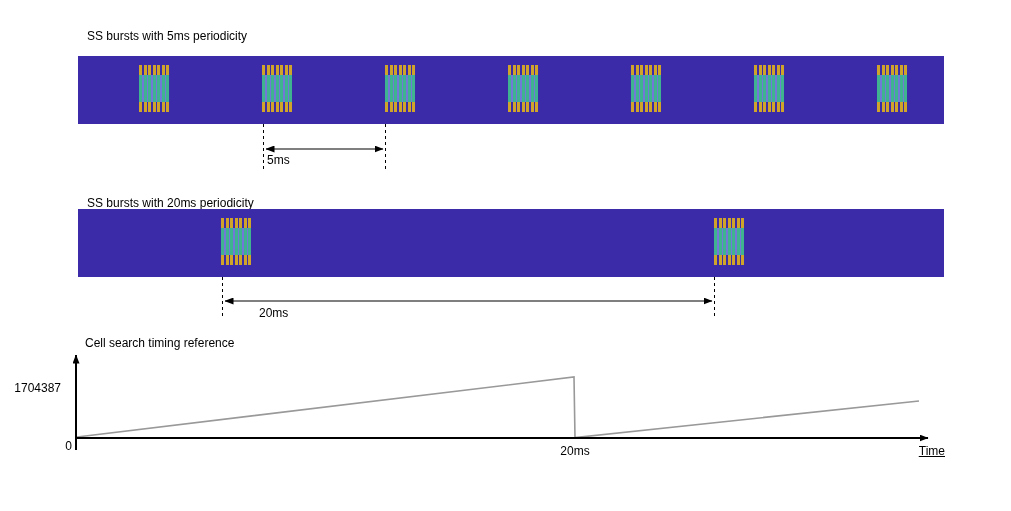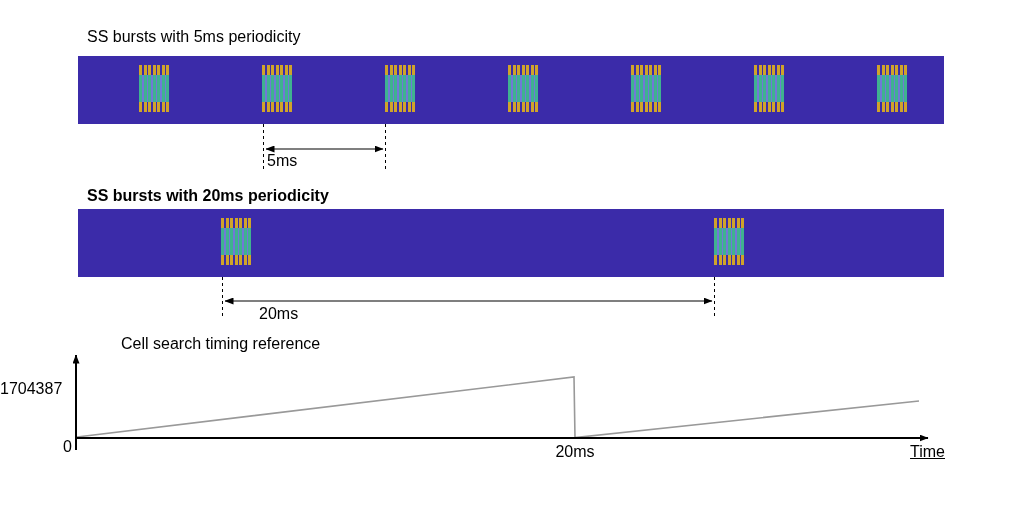--- a/index.html
+++ b/index.html
@@ -3,21 +3,21 @@
 <meta charset="utf-8">
 <style>
   html,body { margin:0; padding:0; background:#ffffff; }
   .canvas {
     position:relative; width:1011px; height:511px; overflow:hidden;
     background:#ffffff;
     font-family:"Liberation Sans", sans-serif;
     color:#000;
   }
   .label {
-    position:absolute; font-size:16px; line-height:15px; white-space:nowrap;
+    position:absolute; font-size:12px; line-height:15px; white-space:nowrap;
   }
   .band {
     position:absolute; height:68px; width:866px; left:78px;
     background:var(--band-bg,#3B2BA9);
   }
   .burst {
     position:absolute; top:9px; height:47px; width:30px;
     display:flex; justify-content:space-between;
   }
   .burst::before {
@@ -296,21 +296,21 @@
         </div>
         <div class="ssb">
           <span class="seg gold-top"></span>
           <span class="seg mid"></span>
           <span class="seg gold-bot"></span>
         </div>
       </div>
     </div>
   <div class="label" style="left:267px; top:153px;">5ms</div>
 
-  <div class="label" style="left:87px; top:188px;font-weight:bold;">SS bursts with 20ms periodicity</div>
+  <div class="label" style="left:87px; top:196px;">SS bursts with 20ms periodicity</div>
   <div class="band" style="top:209px;">
       <div class="burst" style="left: 143px;">
         <div class="ssb">
           <span class="seg gold-top"></span>
           <span class="seg mid"></span>
           <span class="seg gold-bot"></span>
         </div>
         <div class="ssb">
           <span class="seg gold-top"></span>
           <span class="seg mid"></span>
@@ -375,21 +375,21 @@
         </div>
         <div class="ssb">
           <span class="seg gold-top"></span>
           <span class="seg mid"></span>
           <span class="seg gold-bot"></span>
         </div>
       </div>
     </div>
   <div class="label" style="left:259px; top:306px;">20ms</div>
 
-  <div class="label" style="left:85px; top:336px;margin-left:36px;">Cell search timing reference</div>
+  <div class="label" style="left:85px; top:336px;">Cell search timing reference</div>
   <div class="label" style="left:0px; top:381px; width:61px; text-align:right;">1704387</div>
   <div class="label" style="left:55px; top:439px; width:17px; text-align:right;">0</div>
   <div class="label" style="left:548px; top:444px; width:54px; text-align:center;">20ms</div>
   <div class="label" style="left:895px; top:444px; width:50px; text-align:right;text-decoration:underline;">Time</div>
 
   <svg class="overlay" width="1011" height="511" viewBox="0 0 1011 511">
     <defs>
       <marker id="ah" markerUnits="userSpaceOnUse" markerWidth="9" markerHeight="7" refX="8.5" refY="3.5" orient="auto-start-reverse">
         <polygon points="0,0 9,3.5 0,7" fill="#000"></polygon>
       </marker>

